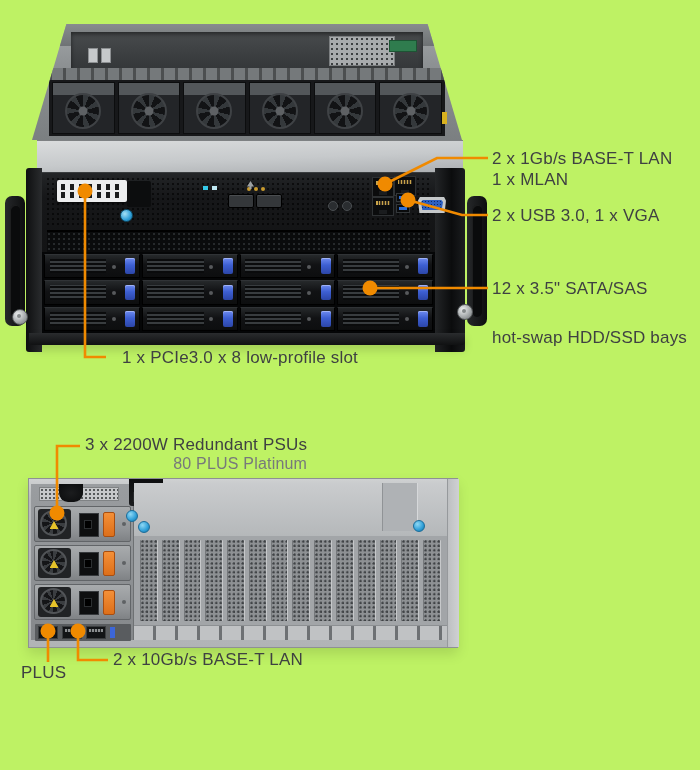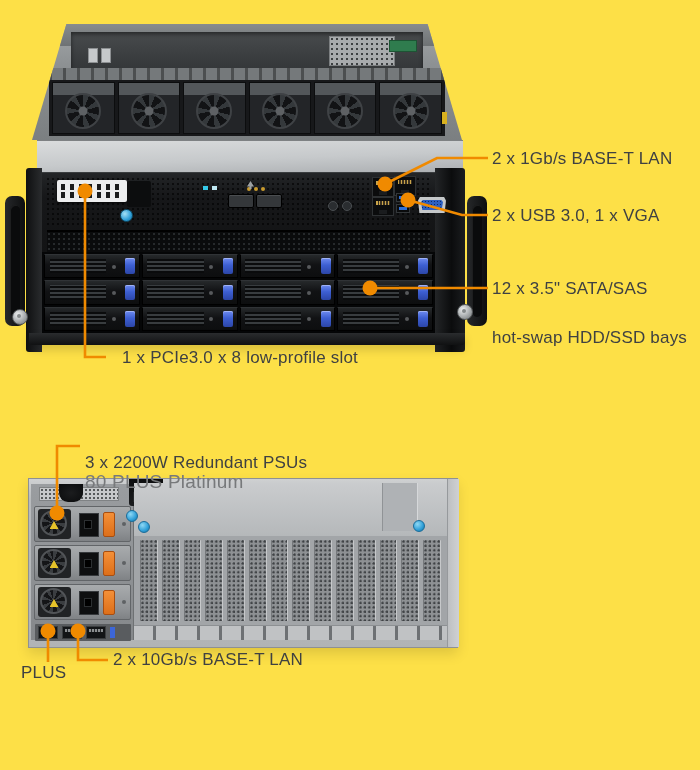--- a/index.html
+++ b/index.html
@@ -1,19 +1,19 @@
 <!DOCTYPE html>
 <html style="--accent: #F08A00; --label: #3F4142; --sublabel: #77797B; --latch-blue: #3D5FD2; --screw-blue: #2F9FD8; --psu-latch: #DD6F1A;"><head>
 <meta charset="utf-8">
 <style>
   html,body{margin:0;padding:0;background:#fff;}
-  #page{position:relative;width:700px;height:770px;background:#fde047;overflow:hidden;
+  #page{position:relative;width:700px;height:770px;background:#bef264;overflow:hidden;
         font-family:"Liberation Sans","DejaVu Sans",sans-serif;}
   .label{position:absolute;z-index:30;color:var(--label,#3F4142);font-size:17px;line-height:21px;letter-spacing:.2px;white-space:nowrap;}
-  .label .sub{display:block;font-size:19px;line-height:17px;color:var(--sublabel,#77797B);}
+  .label .sub{display:block;font-size:16px;line-height:17px;color:var(--sublabel,#77797B);}
   #callouts{position:absolute;left:0;top:0;z-index:25;pointer-events:none;}
   #callouts polyline{fill:none;stroke:var(--accent,#F08A00);stroke-width:2.6;}
   #callouts circle{fill:var(--accent,#F08A00);}
 
   
   #front{position:absolute;left:5px;top:24px;width:482px;height:320px;}
   .interior{position:absolute;left:27px;top:0;width:430px;height:116px;
     clip-path:polygon(8% 0,92% 0,100% 100%,0 100%);
     background:linear-gradient(180deg,#A2A6A8,#8D9193 35%,#7B7F81);}
   .back-strip{position:absolute;left:6%;top:0;width:88%;height:22px;background:linear-gradient(180deg,#888C8E,#6E7274);}
@@ -355,32 +355,33 @@
     <circle cx="385" cy="184" r="7.5"></circle>
     <circle cx="408" cy="200" r="7.5"></circle>
     <circle cx="370" cy="288" r="7.5"></circle>
     <circle cx="57" cy="513" r="7.5"></circle>
     <circle cx="48" cy="631" r="7.5"></circle>
     <circle cx="78" cy="631" r="7.5"></circle>
   </svg>
 
   <div class="label" style="left:492px;top:148px;">
     <span style="display:block;">2 x 1Gb/s BASE-T LAN</span>
+    <span style="display:block;">1 x MLAN</span>
   </div>
   <div class="label" style="left:492px;top:205px;">
     <span>2 x USB 3.0, 1 x VGA</span>
   </div>
   <div class="label" style="left:492px;top:278px;">
     <span style="display:block;">12 x 3.5" SATA/SAS</span>
     <span style="display:block;margin-top:28px;">hot-swap HDD/SSD bays</span>
   </div>
   <div class="label" style="left:122px;top:347px;">
     <span>1 x PCIe3.0 x 8 low-profile slot</span>
   </div>
-  <div class="label" style="left:85px;top:452px;">
+  <div class="label" style="left:85px;top:434px;text-align:right;">
     <span style="display:block;">3 x 2200W Redundant PSUs</span>
     <span class="sub">80 PLUS Platinum</span>
   </div>
   <div class="label" style="left:21px;top:662px;">
     <span>PLUS</span>
   </div>
   <div class="label" style="left:113px;top:649px;">
     <span>2 x 10Gb/s BASE-T LAN</span>
   </div>
 

